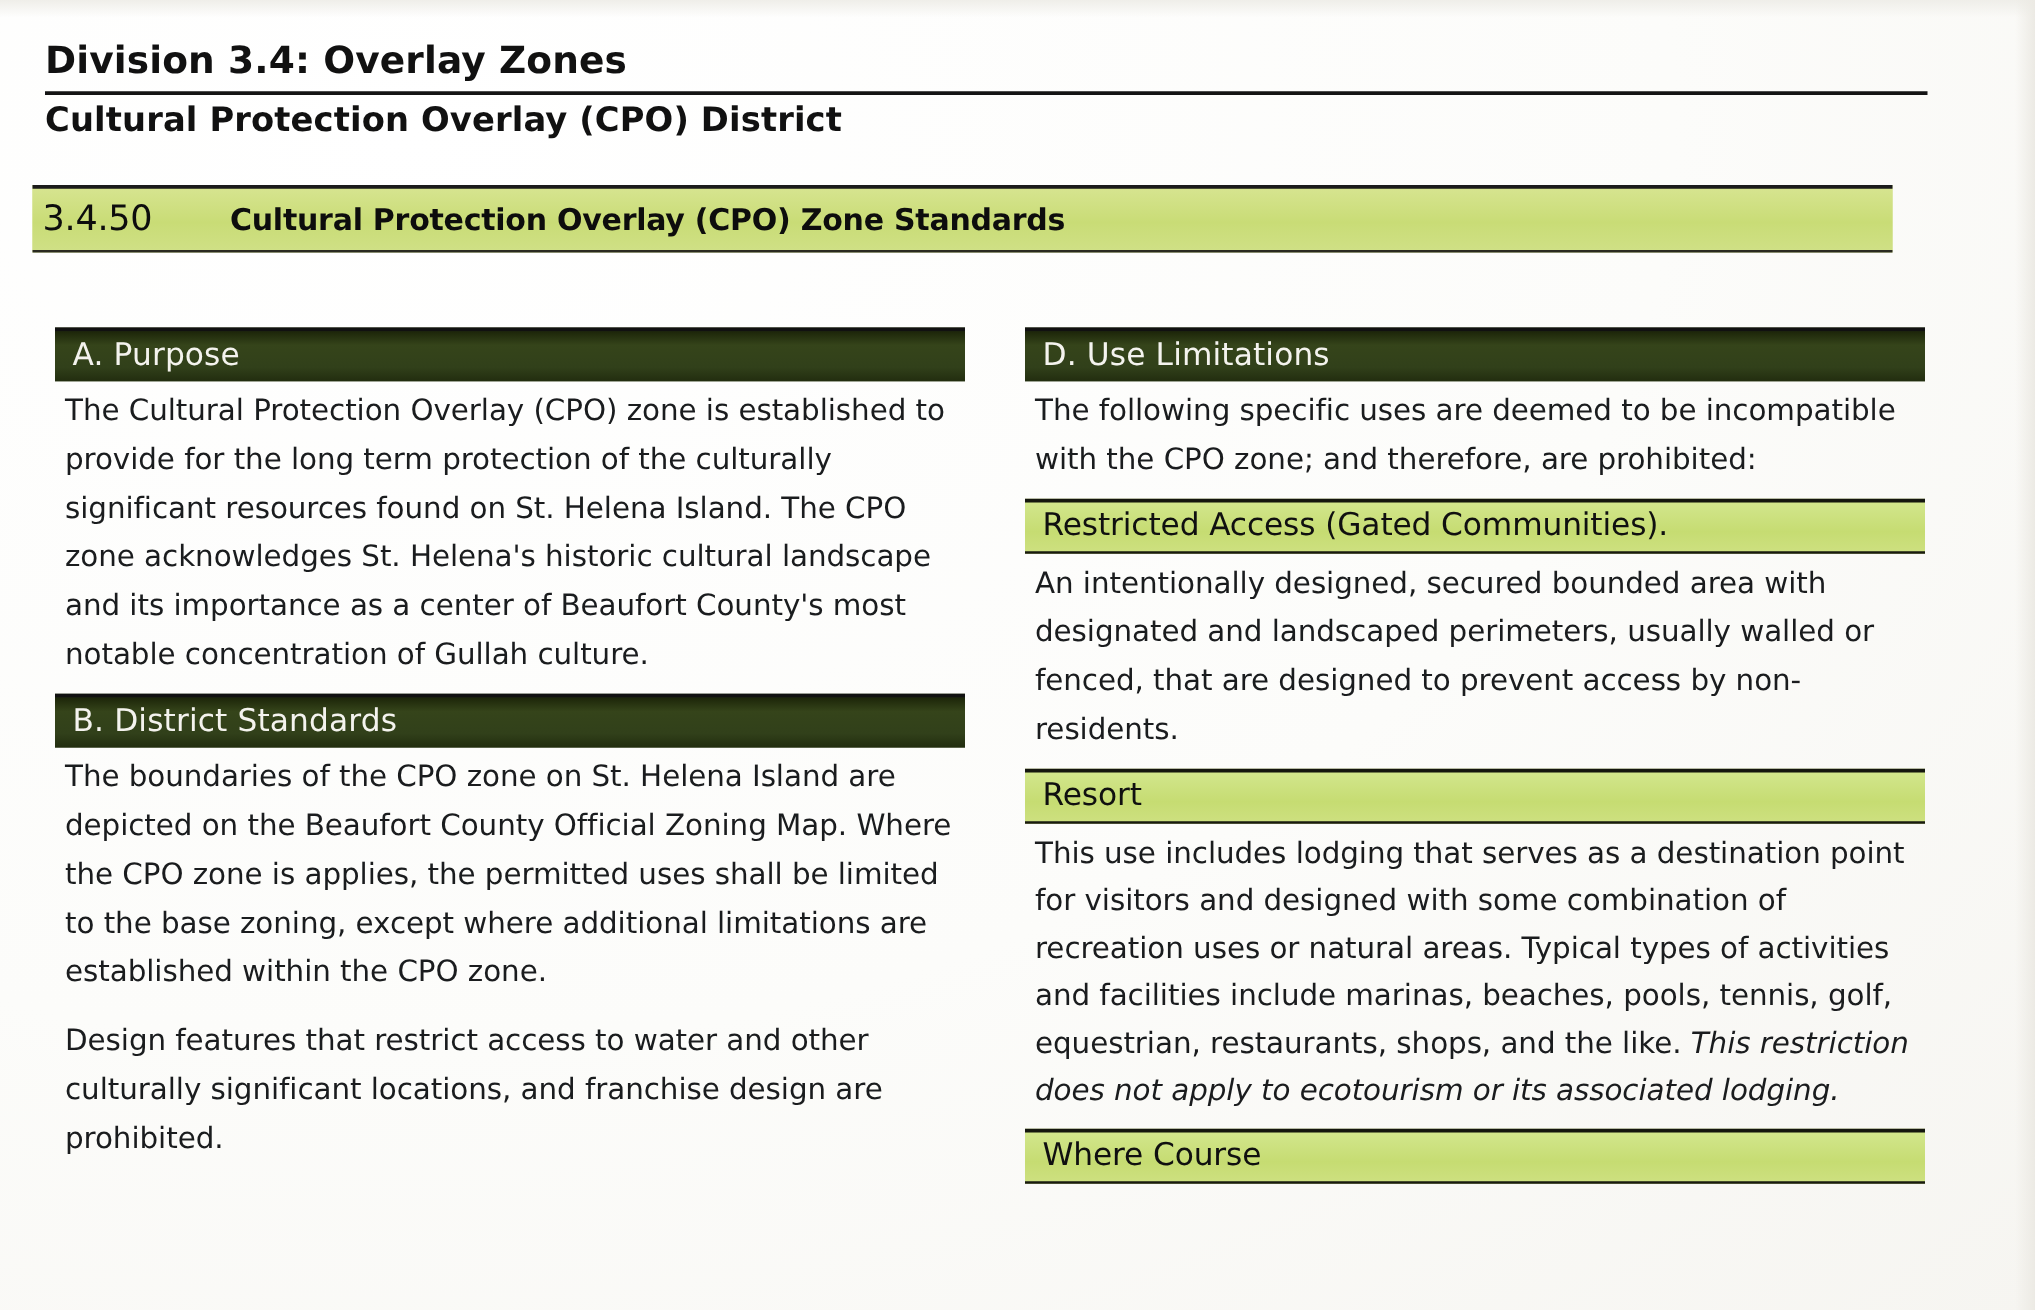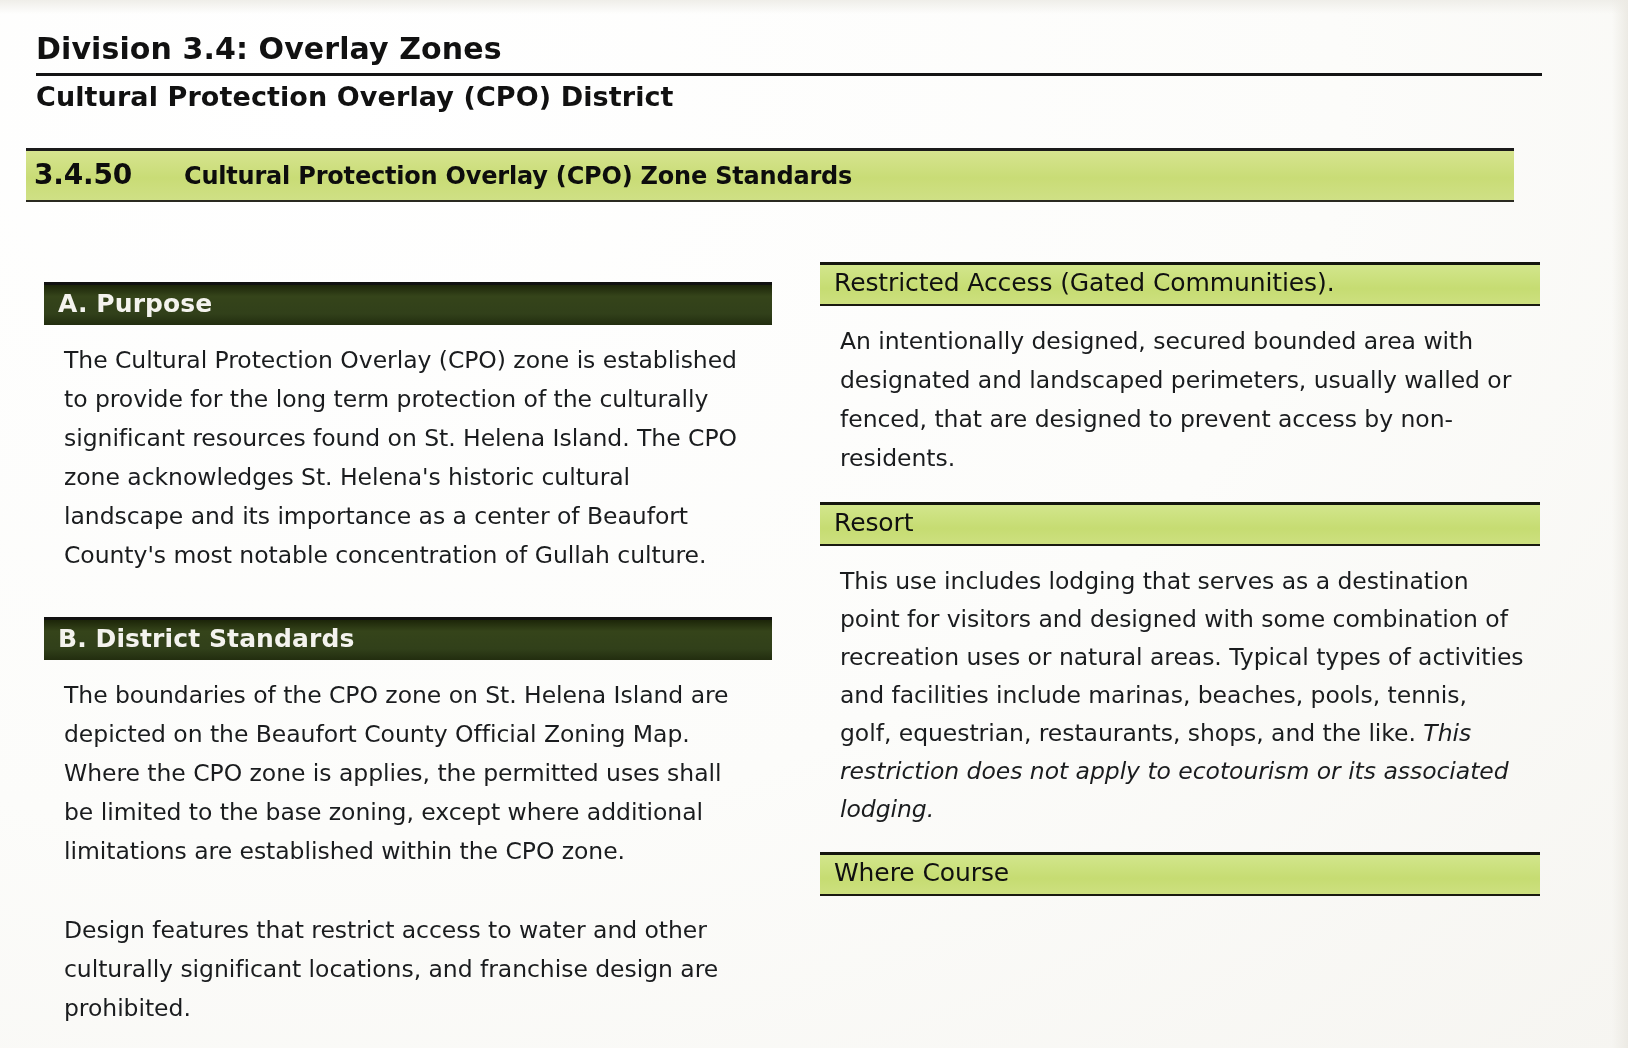--- a/index.html
+++ b/index.html
@@ -78,21 +78,21 @@
     padding: 7px 0 9px 0;
     box-sizing: border-box;
     background-image: linear-gradient(180deg,#d6e48f 0%, #c9dc76 55%, #cfe085 100%);
   }
   .section-banner .inner {
     display: flex;
     align-items: baseline;
     padding-left: 8px;
   }
   .section-number {
-    font-weight: bold;
+    font-weight: normal;
     font-size: 28px;
     color: #0d0d0d;
     min-width: 150px;
     letter-spacing: -.2px;
   }
   .section-title {
     font-weight: bold;
     font-size: 24px;
     color: #0d0d0d;
     letter-spacing: -.2px;
@@ -118,27 +118,26 @@
     max-width: 720px;
     margin-left: 10px;
   }
 
   
   .bar-dark {
     background: #2f3d16;
     background-image: linear-gradient(180deg,#1c2509 0%, #35441a 28%, #31401a 72%, #222d0f 100%);
     border-top: 3px solid #111;
     color: #f4f3ee;
-    font-weight: bold;
+    font-weight: normal;
     font-size: 25px;
     padding: 5px 0 7px 14px;
     letter-spacing: .1px;
     line-height: 1.12;
     box-sizing: border-box;
-    margin-top: 20px;
   }
 
   
   .bar-green {
     background: #cbe07d;
     background-image: linear-gradient(180deg,#d2e68c 0%, #c6dc72 60%, #cde07f 100%);
     border-top: 3px solid #14160e;
     border-bottom: 2px solid #191a10;
     color: #101010;
     font-weight: normal;
@@ -151,21 +150,21 @@
 
   
   .body-text {
     font-size: 23.5px;
     line-height: 1.66;
     color: #1a1c1e;
     padding: 4px 4px 10px 8px;
     letter-spacing: -.05px;
   }
   .body-text.tight { line-height: 1.62; }
-  .body-text p { margin: 12px; }
+  .body-text p { margin: 0; }
   .body-text .ital { font-style: italic; }
 
   .blk { margin-bottom: 2px; }
 </style>
 </head>
 <body>
 
 <div class="page">
 
   <div class="scan-edge-top"></div>
@@ -207,20 +206,26 @@
       <div class="blk">
         <div class="body-text">
           <p>Design features that restrict access to water and other culturally significant locations, and franchise design are prohibited.</p>
         </div>
       </div>
 
     </div>
 
     <div class="col col-right">
 
+      <div class="blk">
+        <div class="bar-dark">D.  Use Limitations</div>
+        <div class="body-text">
+          <p>The following specific uses are deemed to be incompatible with the CPO zone; and therefore, are prohibited:</p>
+        </div>
+      </div>
 
       <div class="blk">
         <div class="bar-green">Restricted Access (Gated Communities).</div>
         <div class="body-text">
           <p>An intentionally designed, secured bounded area with designated and landscaped perimeters, usually walled or fenced, that are designed to prevent access by non-residents.</p>
         </div>
       </div>
 
       <div class="blk">
         <div class="bar-green">Resort</div>

